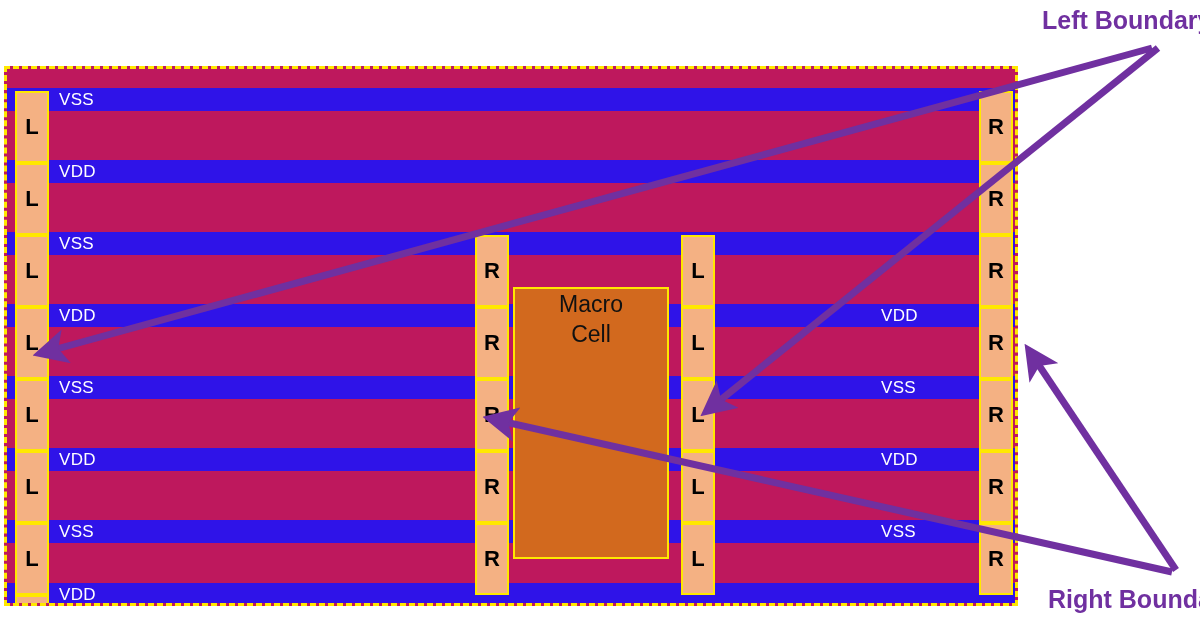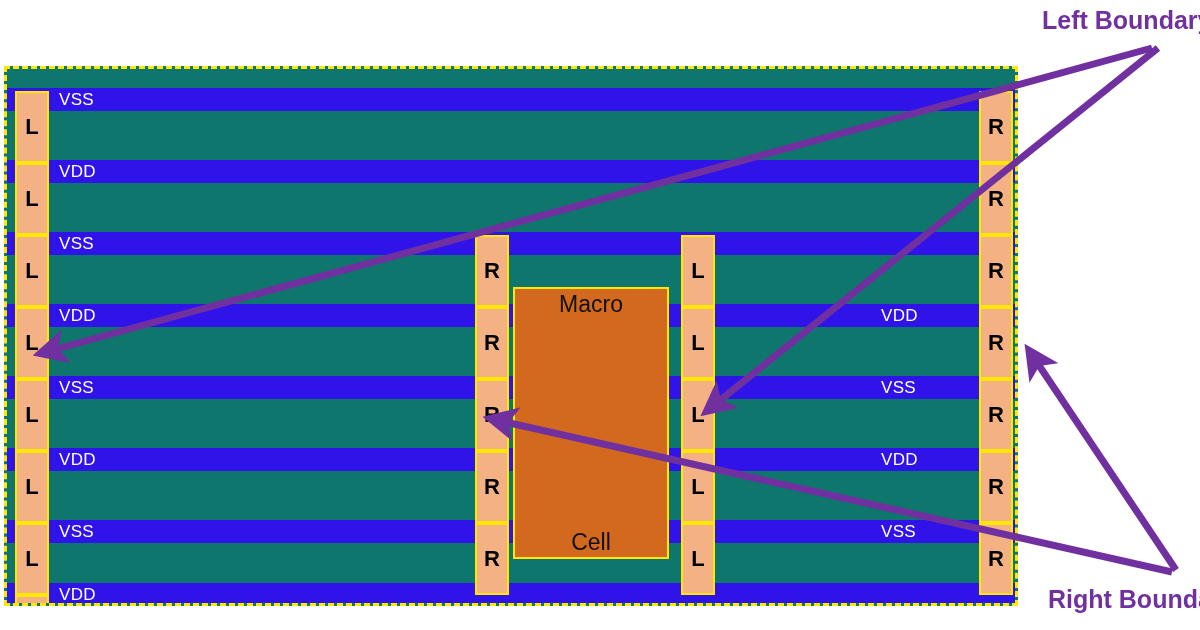--- a/index.html
+++ b/index.html
@@ -18,21 +18,21 @@
     background: #ffffff;
   }
 
   
   #chip {
     position: absolute;
     left: 4px;
     top: 66px;
     width: 1014px;
     height: 540px;
-    background: #0f766e;
+    background: #be185d;
     box-sizing: border-box;
     border: 3px dashed #ffe800;
     overflow: hidden;
   }
   #chip-inner {
     position: absolute;
     inset: 0;
   }
 
   
@@ -75,21 +75,21 @@
 
   
   #macro {
     position: absolute;
     background: #d2691e;
     border: 2px solid #ffe800;
     box-sizing: border-box;
     display: flex;
     flex-direction: column;
     align-items: center;
-    justify-content: space-between;
+    justify-content: flex-start;
     color: #111111;
     font-size: 23px;
     line-height: 30px;
     font-family: "Liberation Sans", sans-serif;
   }
 
   
   .callout {
     position: absolute;
     color: #7030a0;

